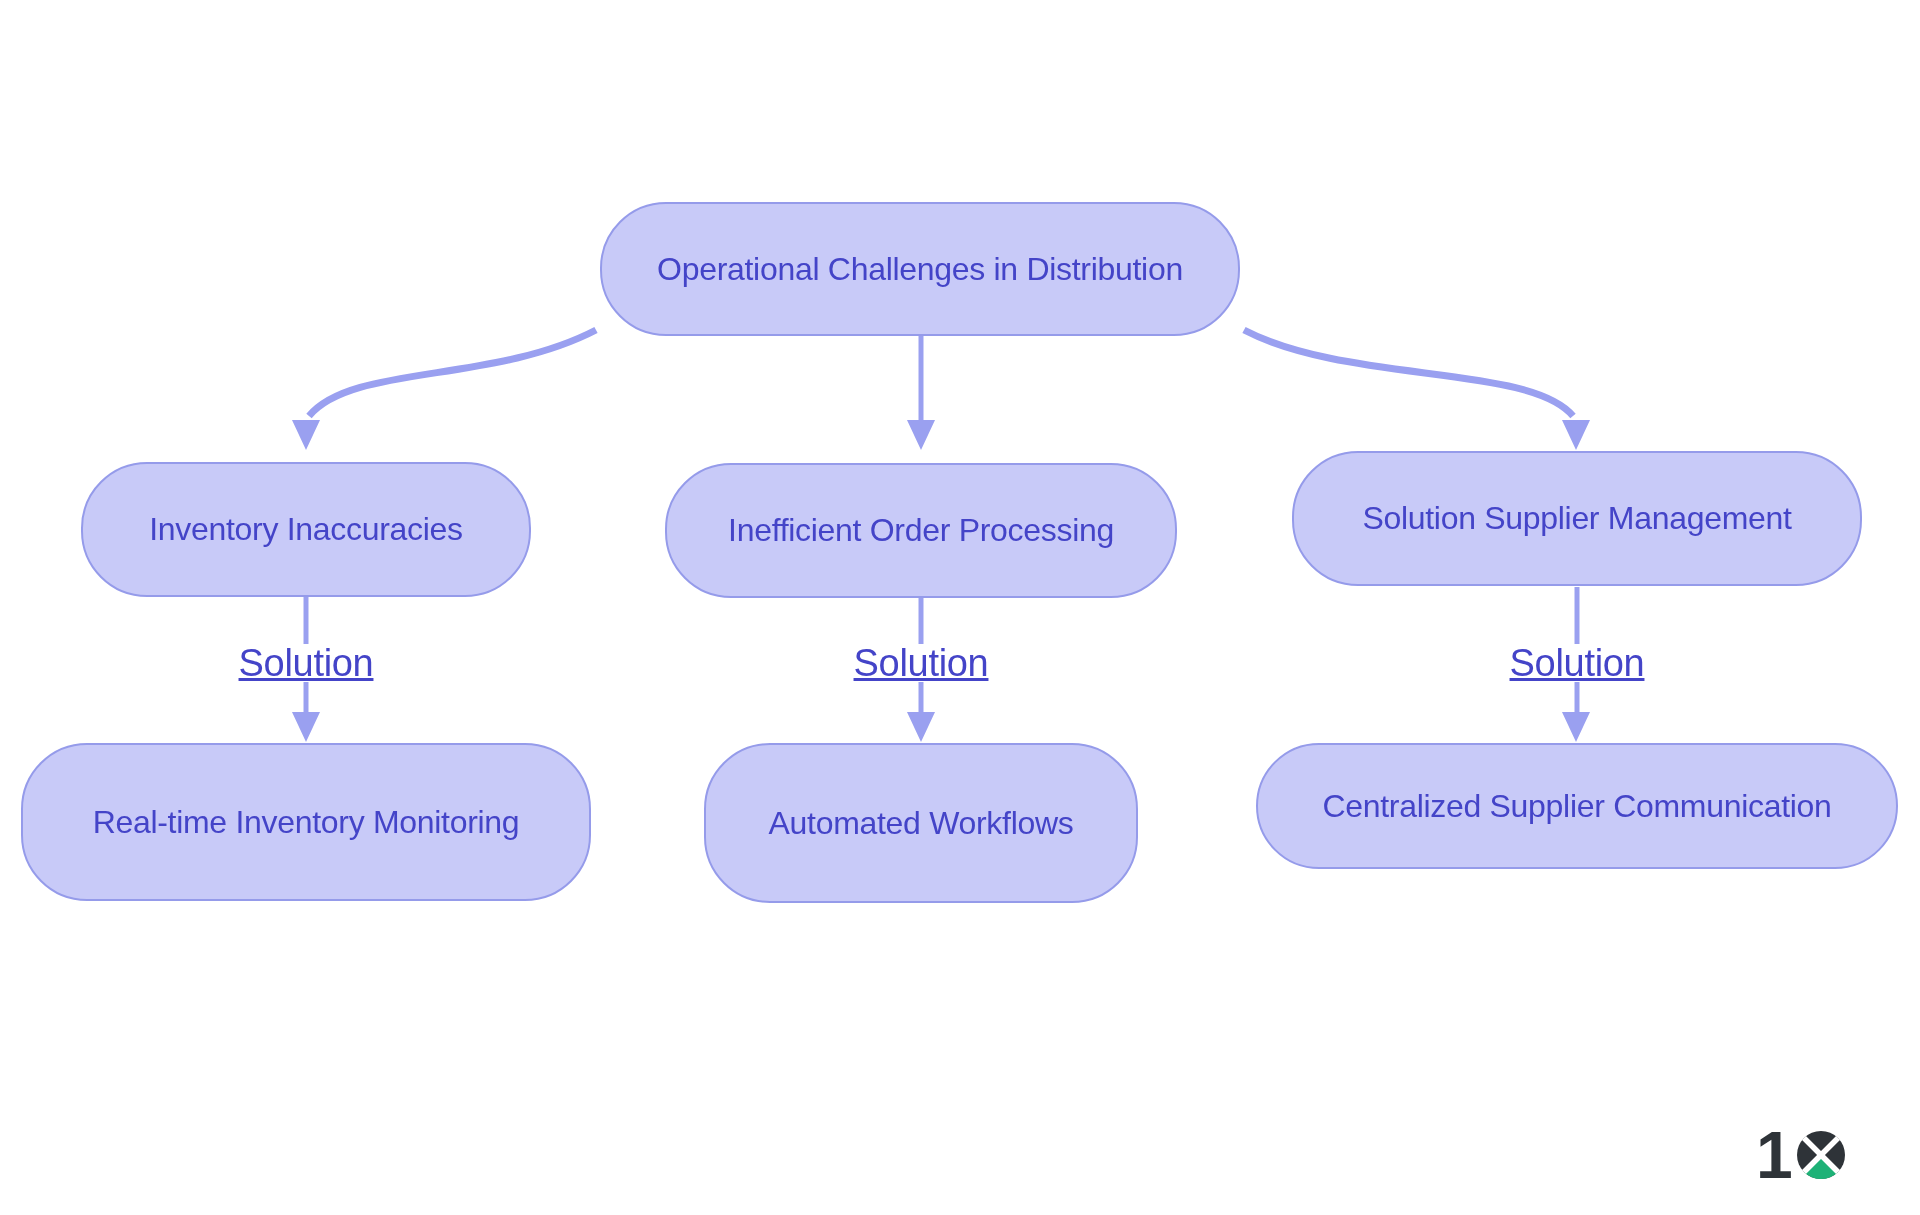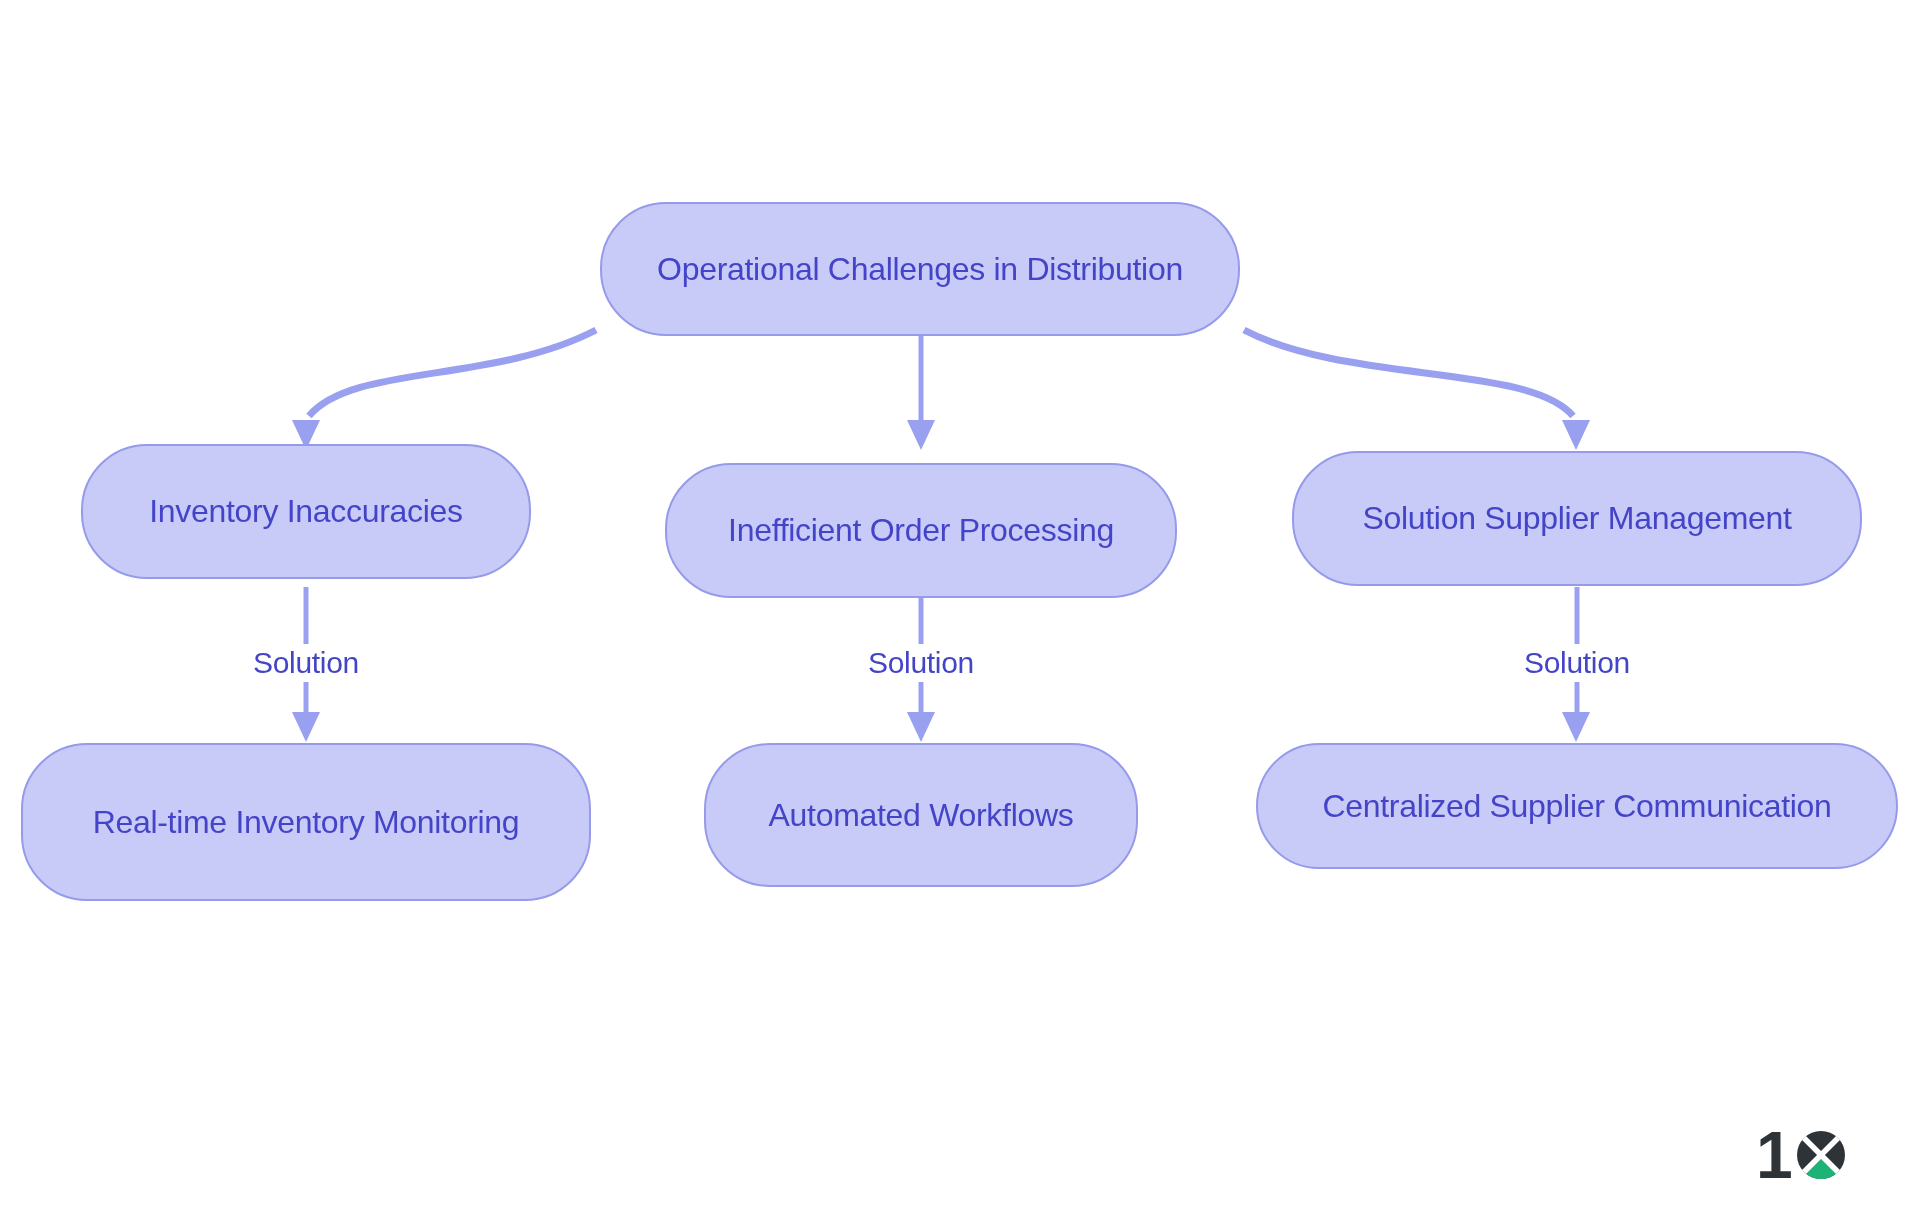--- a/index.html
+++ b/index.html
@@ -47,23 +47,24 @@
     text-align: center;
   }
   .edge-label {
     position: absolute;
     transform: translateX(-50%);
     display: flex;
     align-items: center;
     justify-content: center;
     height: 36px;
     color: var(--text, #4444c8);
-    font-size: 30px;
+    font-size: 38px;
     letter-spacing: -0.3px;
     white-space: nowrap;
+    text-decoration: underline;
   }
   .logo {
     position: absolute;
     left: 1756px;
     top: 1130px;
     display: flex;
     align-items: center;
     gap: 3px;
   }
   .logo-numeral {
@@ -100,30 +101,30 @@
     <path class="edge-line edge-straight" d="M 921 682 L 921 712"></path>
     <polygon class="arrowhead" points="907,712 935,712 921,742"></polygon>
 
     <path class="edge-line edge-straight" d="M 1577 587 L 1577 644"></path>
     <path class="edge-line edge-straight" d="M 1577 682 L 1577 712"></path>
     <polygon class="arrowhead" points="1562,712 1590,712 1576,742"></polygon>
   </svg>
 
   <div class="node" style="left:600px; top:202px; width:640px; height:134px;">Operational Challenges in Distribution</div>
 
-  <div class="node" style="left:81px; top:444px; width:450px; height:135px;">Inventory Inaccuracies</div>
+  <div class="node" style="left:81px; top:462px; width:450px; height:135px;">Inventory Inaccuracies</div>
   <div class="node" style="left:665px; top:451px; width:512px; height:135px;margin-top:12px;">Inefficient Order Processing</div>
   <div class="node" style="left:1292px; top:451px; width:570px; height:135px;">Solution Supplier Management</div>
 
   <div class="edge-label" style="left:306px; top:645px;">Solution</div>
   <div class="edge-label" style="left:921px; top:645px;">Solution</div>
   <div class="edge-label" style="left:1577px; top:645px;">Solution</div>
 
   <div class="node" style="left:21px; top:743px; width:570px; height:158px;">Real-time Inventory Monitoring</div>
-  <div class="node" style="left:704px; top:743px; width:434px; height:144px;">Automated Workflows</div>
+  <div class="node" style="left:704px; top:743px; width:434px; height:160px;">Automated Workflows</div>
   <div class="node" style="left:1256px; top:743px; width:642px; height:126px;">Centralized Supplier Communication</div>
 
   <div class="logo">
     <span class="logo-numeral">1</span>
     <svg width="50" height="50" viewBox="0 0 50 50" xmlns="http://www.w3.org/2000/svg">
       <circle class="logo-mark-dark" cx="25" cy="25" r="24"></circle>
       <path class="logo-mark-green" d="M 25 25 L 8 42 A 24 24 0 0 0 42 42 Z"></path>
       <line class="logo-mark-x" x1="8" y1="8" x2="42" y2="42"></line>
       <line class="logo-mark-x" x1="42" y1="8" x2="8" y2="42"></line>
     </svg>

